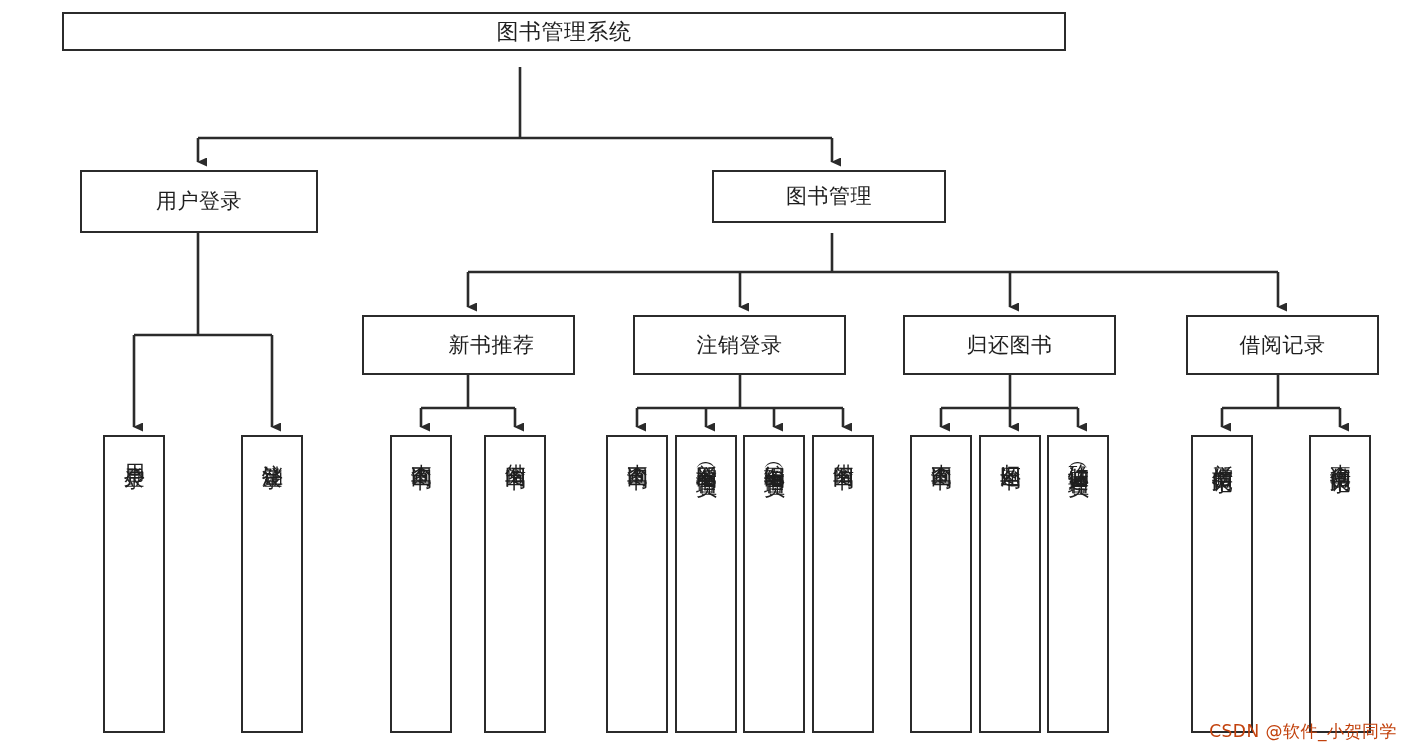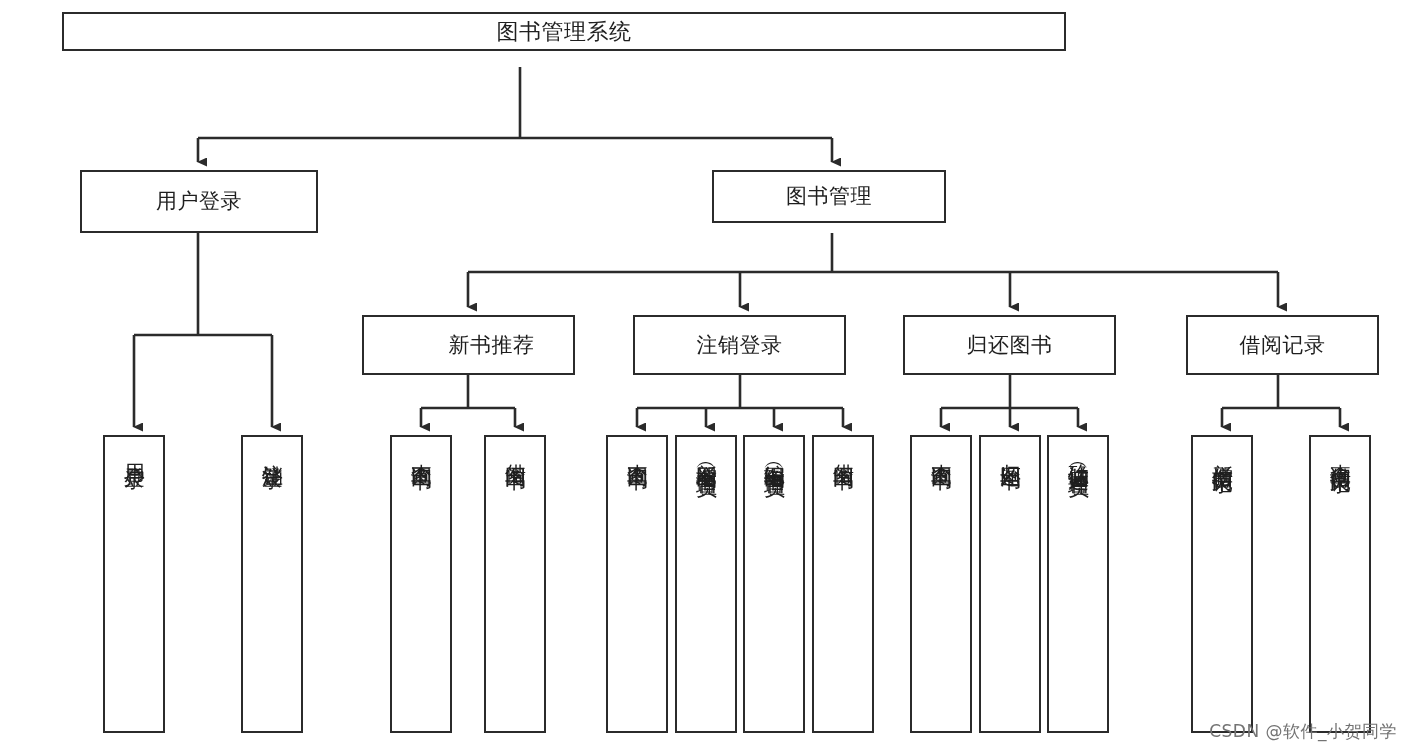--- a/index.html
+++ b/index.html
@@ -64,21 +64,21 @@
     line-height: 1.0;
     letter-spacing: 2px;
     white-space: nowrap;
     -webkit-text-orientation: upright;
   }
   #watermark {
     position: absolute;
     right: 8px;
     bottom: 4px;
     font-size: 17px;
-    color: #737373;
+    color: #c2410c;
     letter-spacing: 0.5px;
     white-space: nowrap;
     font-family: "DejaVu Sans", "Liberation Sans", sans-serif;
   }
 </style>
 </head>
 <body>
 
 <div id="diagram-root">
 

